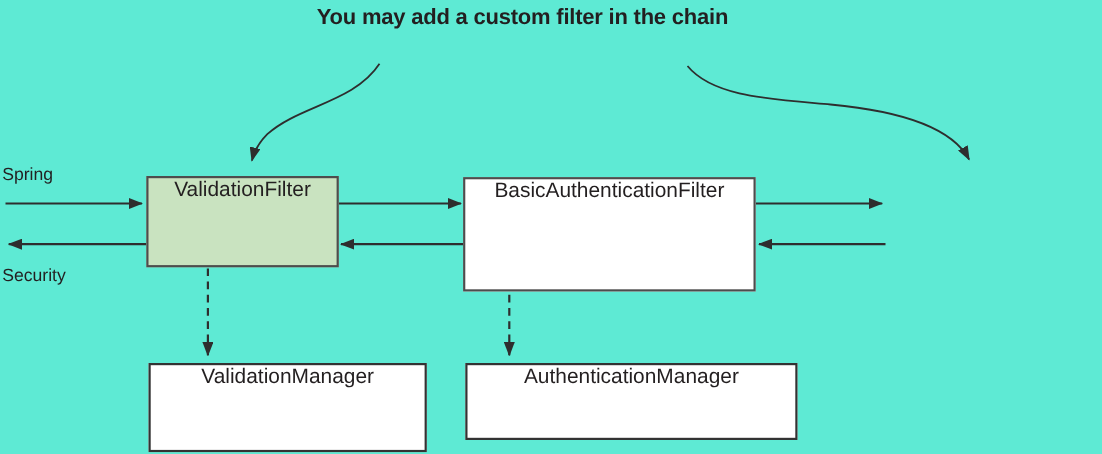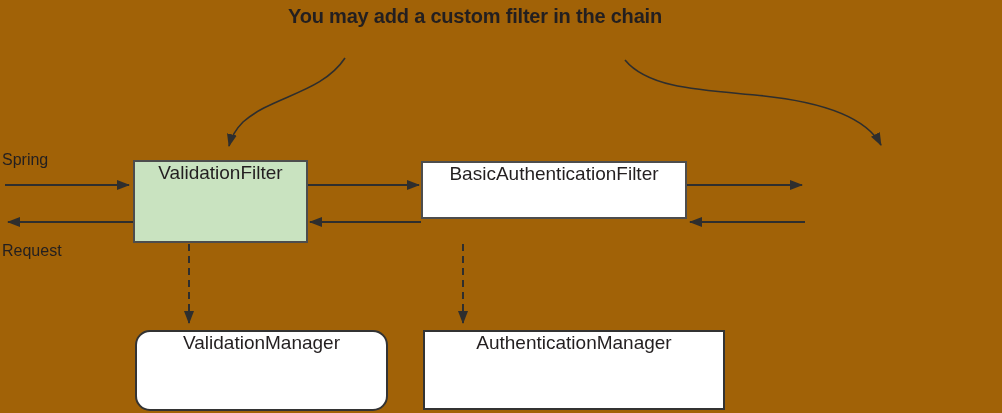--- a/index.html
+++ b/index.html
@@ -4,21 +4,21 @@
 <style>
   html, body {
     margin: 0;
     padding: 0;
     background: #ffffff;
   }
   .stage {
     position: relative;
     width: 1002px;
     height: 413px;
-    background: #a16207;
+    background: #5eead4;
     font-family: "Liberation Sans", "DejaVu Sans", sans-serif;
     color: var(--text-color, #231f20);
     overflow: hidden;
   }
   .caption {
     position: absolute;
     left: 288px;
     top: 4px;
     font-weight: bold;
     font-size: 20px;
@@ -45,24 +45,24 @@
     font-size: 19px;
     color: var(--text-color, #231f20);
     background: #ffffff;
     border: 2px solid var(--box-border, #4d4d4d);
     white-space: nowrap;
   }
   .node.green { background: var(--highlight-fill, #c9e3c0); }
   .node.manager { border-color: var(--manager-border, #333333); }
 
   .node.validation-filter       { left: 133px; top: 160px; width: 175px; height: 83px; }
-  .node.basic-auth-filter       { left: 421px; top: 161px; width: 266px; height: 58px; }
+  .node.basic-auth-filter       { left: 421px; top: 161px; width: 266px; height: 104px; }
   .node.logging-filter          { left: 805px; top: 161px; width: 193px; height: 82px; }
-  .node.validation-manager      { left: 135px; top: 330px; width: 253px; height: 81px; border-radius: 15px; }
-  .node.authentication-manager  { left: 423px; top: 330px; width: 302px; height: 80px; }
+  .node.validation-manager      { left: 135px; top: 330px; width: 253px; height: 81px; }
+  .node.authentication-manager  { left: 423px; top: 330px; width: 302px; height: 70px; }
 
   svg.arrow-layer {
     position: absolute;
     left: 0; top: 0;
     width: 1002px;
     height: 413px;
     pointer-events: none;
   }
   .arrow-line {
     stroke: var(--arrow-color, #2e2e2e);
@@ -75,21 +75,21 @@
 </head>
 <body>
 
 <div class="stage">
 
   <div class="caption">
     <div>You may add a custom filter in the chain</div>
   </div>
 
   <div class="side-label request">Spring</div>
-  <div class="side-label response">Request</div>
+  <div class="side-label response">Security</div>
 
   <svg class="arrow-layer" viewBox="0 0 1002 413" xmlns="http://www.w3.org/2000/svg">
     <defs>
       <marker id="ah" viewBox="0 0 13 10" refX="12" refY="5" markerWidth="13" markerHeight="10" markerUnits="userSpaceOnUse" orient="auto">
         <path d="M0,0 L13,5 L0,10 Z" fill="#2e2e2e"></path>
       </marker>
     </defs>
 
     <line class="arrow-line" x1="5" y1="185" x2="129" y2="185" marker-end="url(#ah)"></line>
 

